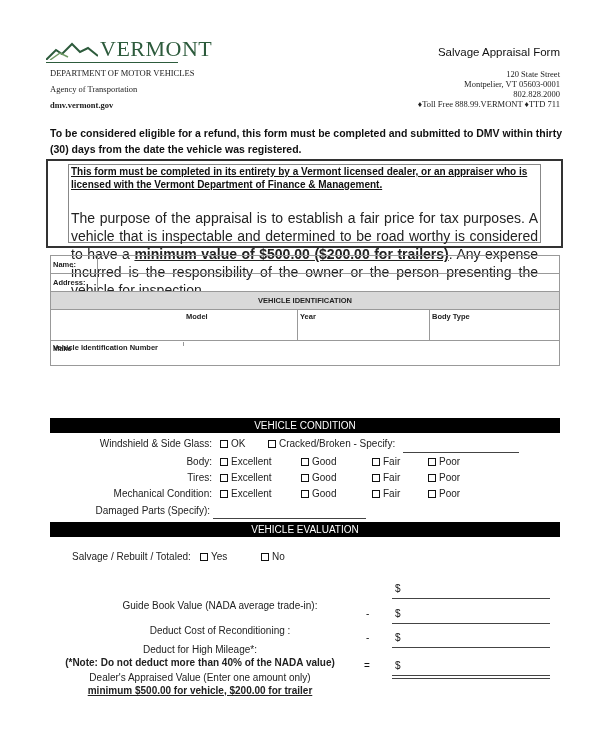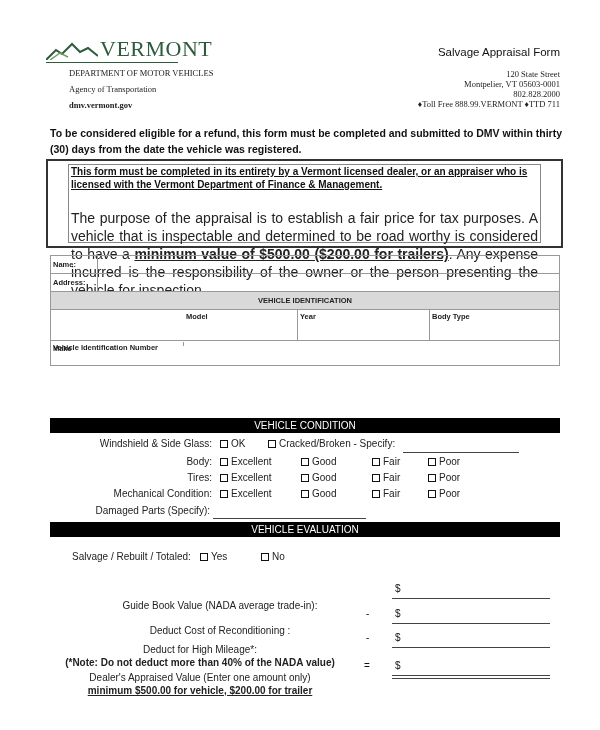--- a/index.html
+++ b/index.html
@@ -7,21 +7,21 @@
   body { font-family: "Liberation Sans", sans-serif; color: #111; position: relative; }
 
   .abs { position: absolute; }
 
   
   .logo { left: 46px; top: 38px; display: flex; align-items: flex-end; }
   .logo svg { display: block; }
   .logo-text { font-family: "Liberation Serif", serif; font-size: 22px; color: #2d5b3c; letter-spacing: 0.5px; line-height: 1; margin-left: 2px; }
   .logo-line { left: 46px; top: 62px; width: 132px; height: 1px; background: #2d5b3c; }
 
-  .dept { font-family: "Liberation Serif", serif; font-size: 8.5px; color: #222; left: 50px; margin-left: 19px; }
+  .dept { font-family: "Liberation Serif", serif; font-size: 8.5px; color: #222; left: 50px; }
   .dept-bold { font-weight: bold; }
 
   .form-title { right: 40px; top: 46px; font-size: 11.5px; color: #111; }
   .addr { font-family: "Liberation Serif", serif; font-size: 8.5px; color: #222; right: 40px; text-align: right; }
 
   .intro { left: 50px; top: 125px; width: 512px; font-size: 10.5px; font-weight: bold; line-height: 16px; color: #111; }
 
   
   .notice { left: 46px; top: 159px; width: 517px; height: 89px; border: 2px solid #333; padding: 3px 20px; }
   .notice-inner { border: 1px solid #888; height: 100%; }

